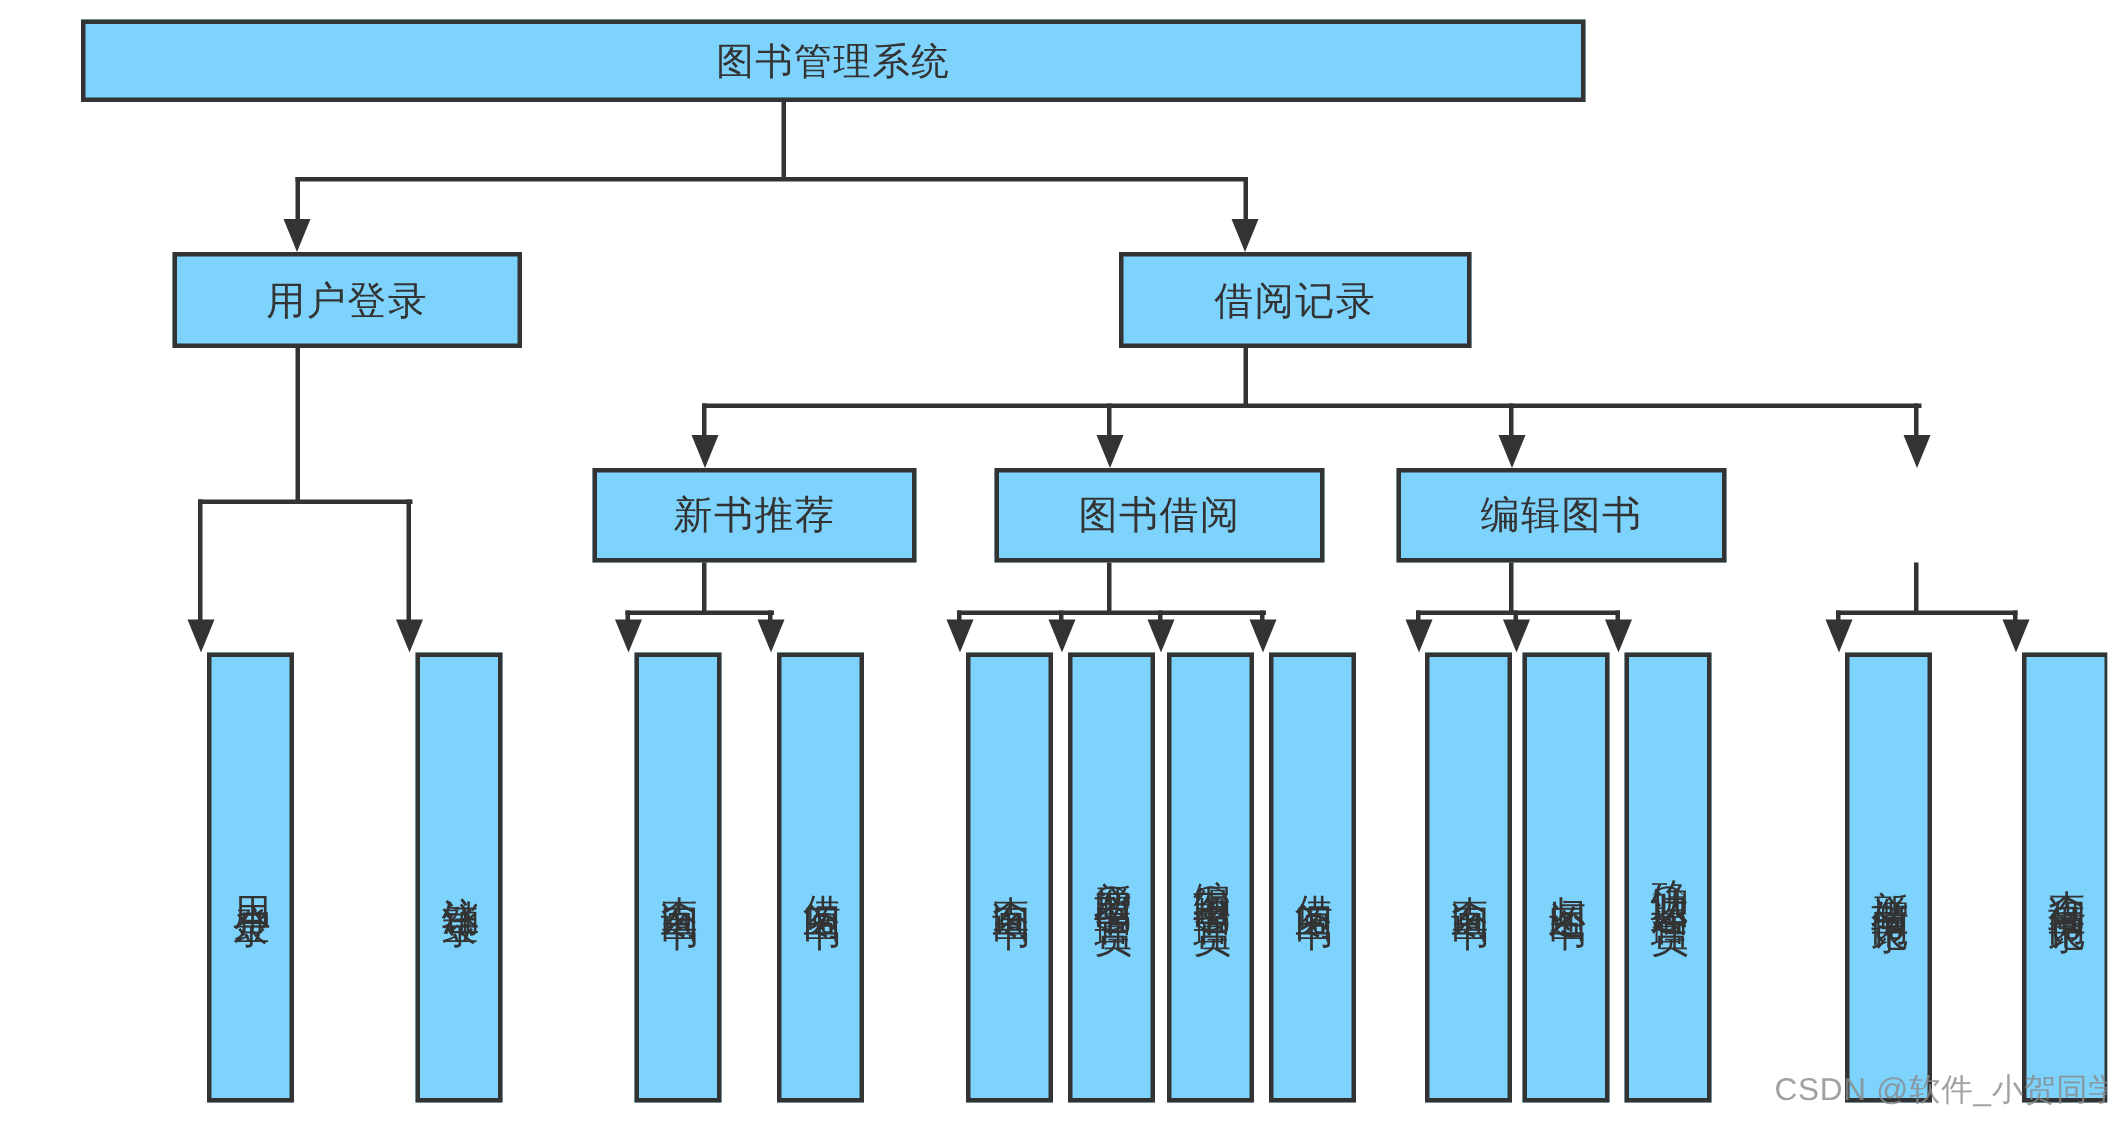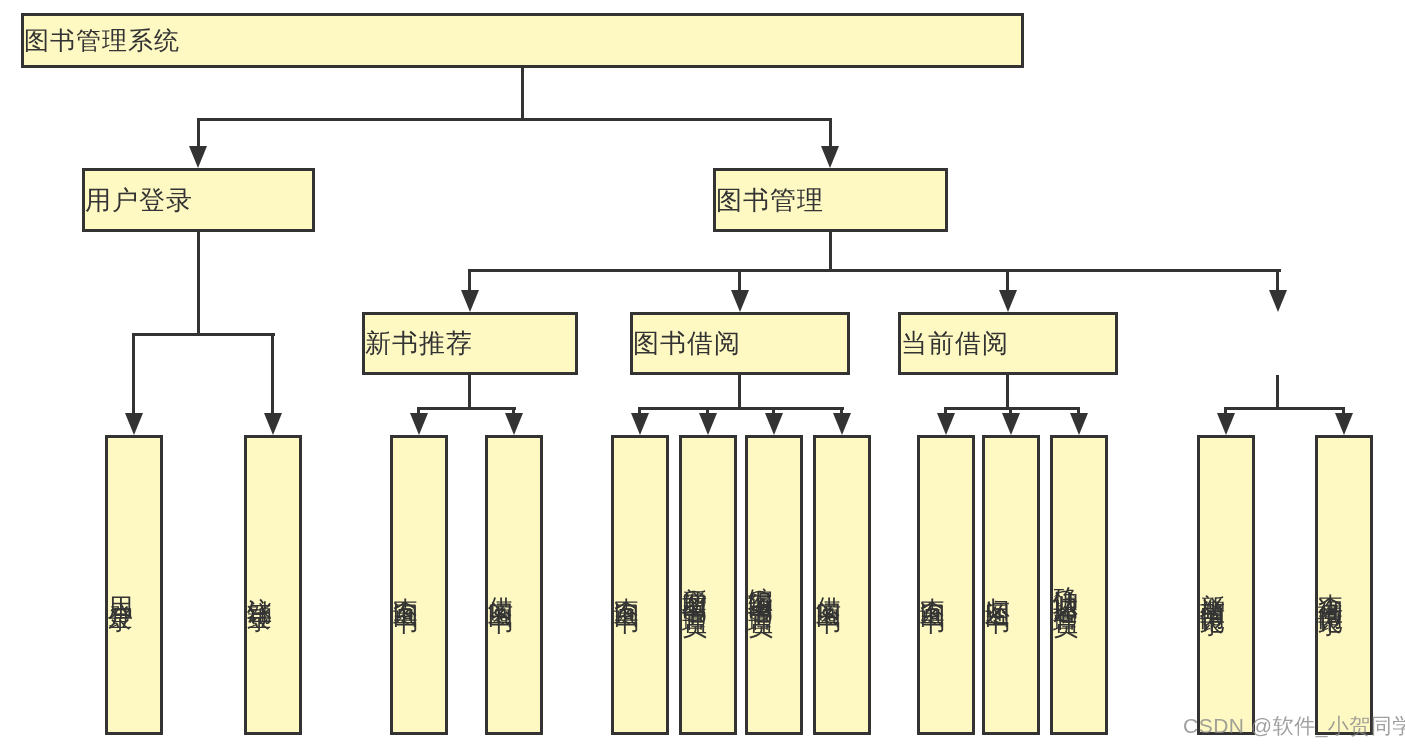--- a/index.html
+++ b/index.html
@@ -13,27 +13,29 @@
     position:relative;
     width:1405px;height:747px;
     background:var(--bg);
     overflow:hidden;
     font-family:"Liberation Sans", sans-serif;
     color:var(--text);
   }
   .box{
     position:absolute;
     box-sizing:border-box;
-    background:#fef9c3;
+    background:#7dd3fc;
     border:3px solid var(--line);
     display:flex;
     align-items:center;
+    justify-content:center;
     font-size:26px;
     letter-spacing:1px;
     white-space:nowrap;
+    margin-left:33px;
   }
   .box.root{font-size:25px;}
   .leaf .vtext{
     writing-mode:vertical-rl;
     text-orientation:mixed;
     line-height:1;
     letter-spacing:4px;
     font-size:25px;
   }
   .vline{position:absolute;width:3px;background:var(--line);}
@@ -68,21 +70,21 @@
   <div class="hline" style="left:197px;top:118px;width:635px;"></div>
   <div class="vline" style="left:197px;top:118px;height:30px;"></div>
   <div class="arrow-down" style="left:189px;top:146px;"></div>
   <div class="vline" style="left:829px;top:118px;height:30px;"></div>
   <div class="arrow-down" style="left:821px;top:146px;"></div>
 
   <div class="box" style="left:82px;top:168px;width:233px;height:64px;">
     <span>用户登录</span>
   </div>
   <div class="box" style="left:713px;top:168px;width:235px;height:64px;">
-    <span>图书管理</span>
+    <span>借阅记录</span>
   </div>
 
   <div class="vline" style="left:197px;top:232px;height:103px;"></div>
   <div class="hline" style="left:132px;top:333px;width:143px;"></div>
   <div class="vline" style="left:132px;top:333px;height:84px;"></div>
   <div class="arrow-down" style="left:125px;top:413px;"></div>
   <div class="vline" style="left:271px;top:333px;height:84px;"></div>
   <div class="arrow-down" style="left:264px;top:413px;"></div>
 
   <div class="vline" style="left:829px;top:232px;height:40px;"></div>
@@ -96,21 +98,21 @@
   <div class="vline" style="left:1276px;top:269px;height:26px;"></div>
   <div class="arrow-down" style="left:1269px;top:290px;"></div>
 
   <div class="box" style="left:362px;top:312px;width:216px;height:63px;">
     <span>新书推荐</span>
   </div>
   <div class="box" style="left:630px;top:312px;width:220px;height:63px;">
     <span>图书借阅</span>
   </div>
   <div class="box" style="left:898px;top:312px;width:220px;height:63px;">
-    <span>当前借阅</span>
+    <span>编辑图书</span>
   </div>
 
   <div class="vline" style="left:468px;top:375px;height:34px;"></div>
   <div class="hline" style="left:417px;top:407px;width:99px;"></div>
   <div class="vline" style="left:417px;top:407px;height:12px;"></div>
   <div class="arrow-down" style="left:410px;top:413px;"></div>
   <div class="vline" style="left:512px;top:407px;height:12px;"></div>
   <div class="arrow-down" style="left:505px;top:413px;"></div>
 
   <div class="vline" style="left:738px;top:375px;height:34px;"></div>

